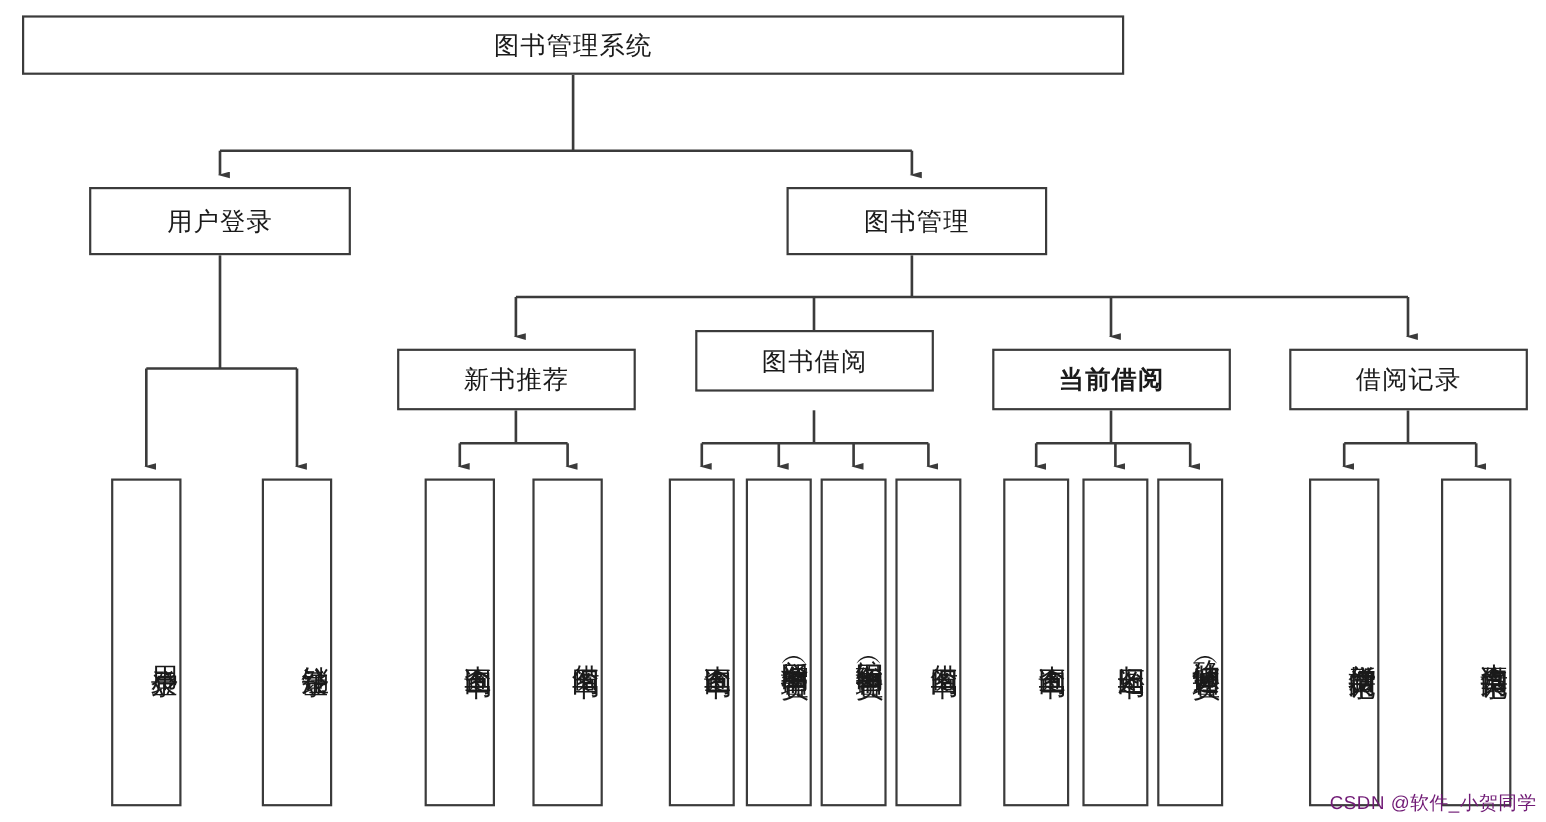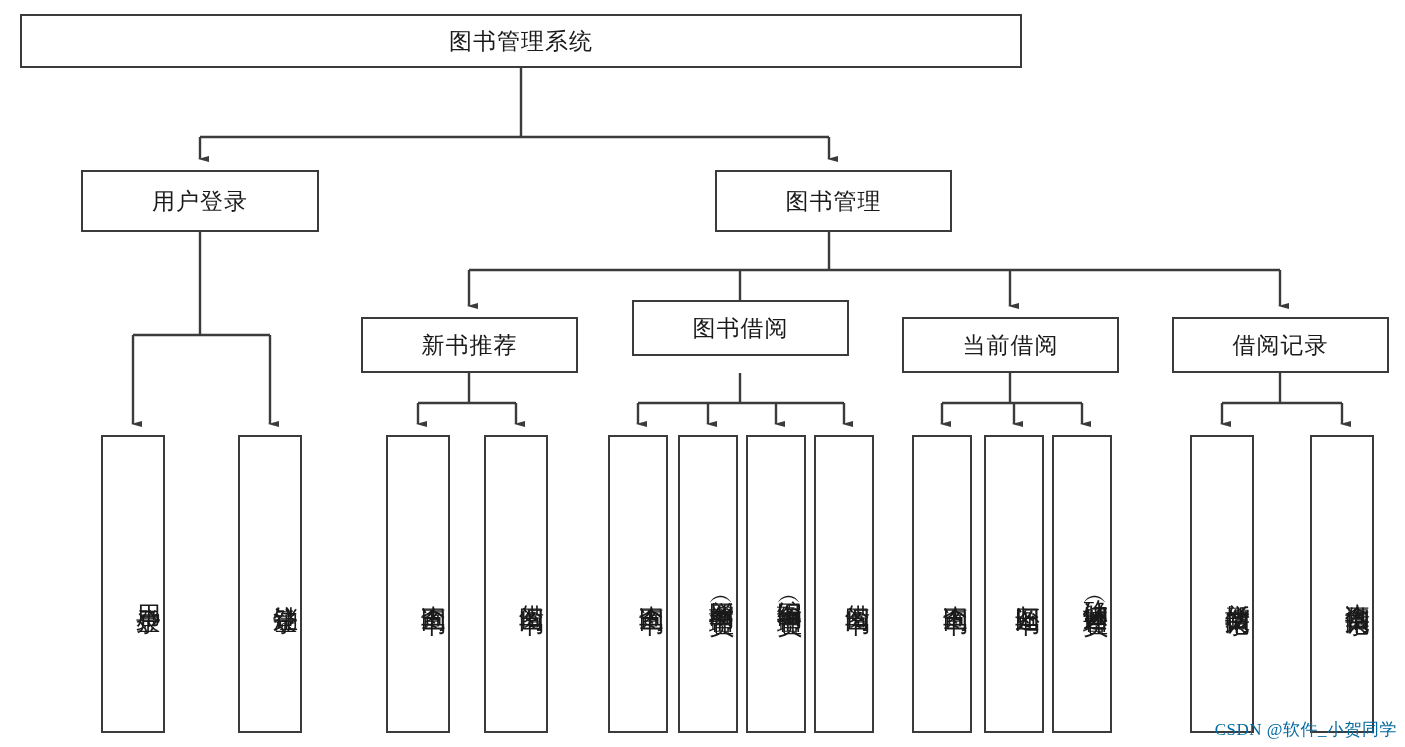--- a/index.html
+++ b/index.html
@@ -57,24 +57,23 @@
     writing-mode: vertical-rl;
     text-orientation: upright;
     display: block;
     text-align: center;
   }
   .watermark {
     position: absolute;
     right: 8px;
     bottom: 6px;
     font-size: 17px;
-    color: #0369a1;
+    color: #701a75;
     white-space: nowrap;
     letter-spacing: 0.5px;
-    font-family: Liberation Serif, serif;
   }
 </style>
 </head>
 <body>
 
 <div id="canvas">
 
   <svg class="edges" viewBox="0 0 1405 747">
     <defs>
       <marker id="arrow" markerWidth="10" markerHeight="12" refX="3" refY="9" orient="auto" markerUnits="userSpaceOnUse">
@@ -128,21 +127,21 @@
   <div class="node h" style="left: 715px; top: 170px; width: 237px; height: 62px;">
     <span>图书管理</span>
   </div>
 
   <div class="node h" style="left: 361px; top: 317px; width: 217px; height: 56px;">
     <span>新书推荐</span>
   </div>
   <div class="node h" style="left: 632px; top: 300px; width: 217px; height: 56px;">
     <span>图书借阅</span>
   </div>
-  <div class="node h" style="left: 902px; top: 317px; width: 217px; height: 56px;">
+  <div class="node h" style="left: 902px; top: 317px; width: 217px; height: 56px; font-weight: bold;">
     <span>当前借阅</span>
   </div>
   <div class="node h" style="left: 1172px; top: 317px; width: 217px; height: 56px; font-family: Liberation Serif, serif;">
     <span>借阅记录</span>
   </div>
 
   <div id="leaf-layer">
       <div class="node v" style="left: 101px; top: 435px; width: 64px; height: 298px;">
         <span class="vtext">用户登录</span>
       </div>

